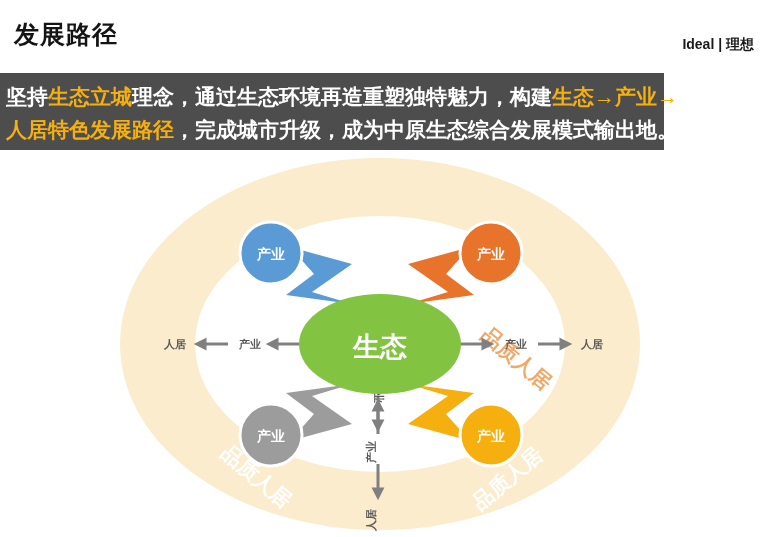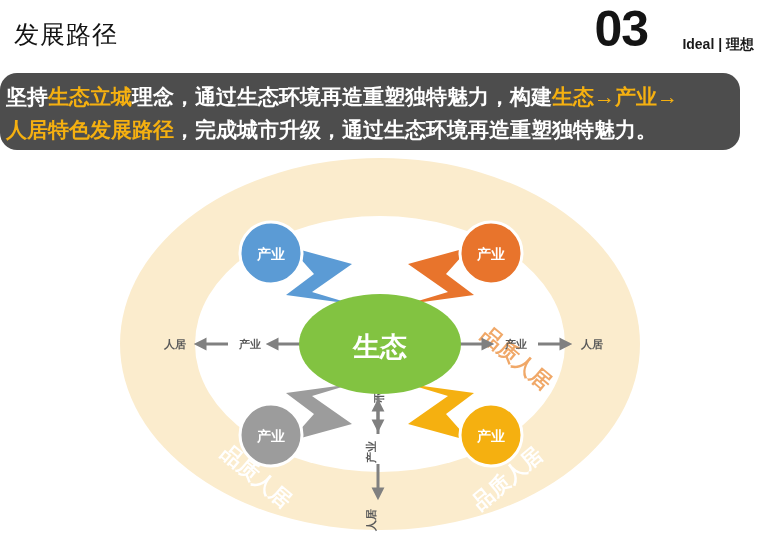--- a/index.html
+++ b/index.html
@@ -19,21 +19,21 @@
   #header {
     position: absolute;
     left: 0; top: 0;
     width: 760px; height: 68px;
     background: #ffffff;
   }
   #page-title {
     position: absolute;
     left: 14px; top: 18px;
     font-size: 25px;
-    font-weight: normal;
+    font-weight: bold;
     letter-spacing: 1px;
     color: #141414;
     white-space: nowrap;
   }
   #section-number {
     position: absolute;
     right: 112px; top: 2px;
     font-size: 50px;
     font-weight: bold;
     color: #141414;
@@ -47,25 +47,24 @@
     font-weight: bold;
     color: #1a1a1a;
     white-space: nowrap;
     letter-spacing: 0px;
   }
 
   
   #banner {
     position: absolute;
     left: 0; top: 73px;
-    width: 740px; height: 77px;
+    width: 664px; height: 77px;
     background: #4d4d4d;
     box-sizing: border-box;
     padding: 7px 2px 0 6px;
-    border-radius: 17px;
   }
   .banner-line {
     font-size: 21px;
     font-weight: bold;
     color: #ffffff;
     line-height: 33px;
     white-space: nowrap;
     letter-spacing: 0px;
   }
   .hl { color: #f5b010; }
@@ -82,27 +81,26 @@
   .cn {
     font-family: "Liberation Sans", "DejaVu Sans", sans-serif;
     font-weight: bold;
   }
 </style>
 </head>
 <body>
 
 <div id="header">
   <div id="page-title" class="cn">发展路径</div>
-  <div id="section-number">03</div>
   <div id="brand-mark" class="cn">Ideal | 理想</div>
 </div>
 
 <div id="banner">
   <div class="banner-line" id="bl1"><span class="cn">坚持</span><span class="cn hl">生态立城</span><span class="cn">理念，通过生态环境再造重塑独特魅力，构建</span><span class="cn hl">生态→产业→</span></div>
-  <div class="banner-line" id="bl2"><span class="cn hl">人居特色发展路径</span><span class="cn">，完成城市升级，通过生态环境再造重塑独特魅力。</span></div>
+  <div class="banner-line" id="bl2"><span class="cn hl">人居特色发展路径</span><span class="cn">，完成城市升级，成为中原生态综合发展模式输出地。</span></div>
 </div>
 
 <div id="diagram">
 <svg width="760" height="385" viewBox="0 0 760 385" xmlns="http://www.w3.org/2000/svg">
 
   <ellipse cx="380" cy="192" rx="260" ry="186" fill="#fbeccd"></ellipse>
 
   <ellipse cx="380" cy="192" rx="185" ry="128" fill="#ffffff"></ellipse>
 
   <g>

